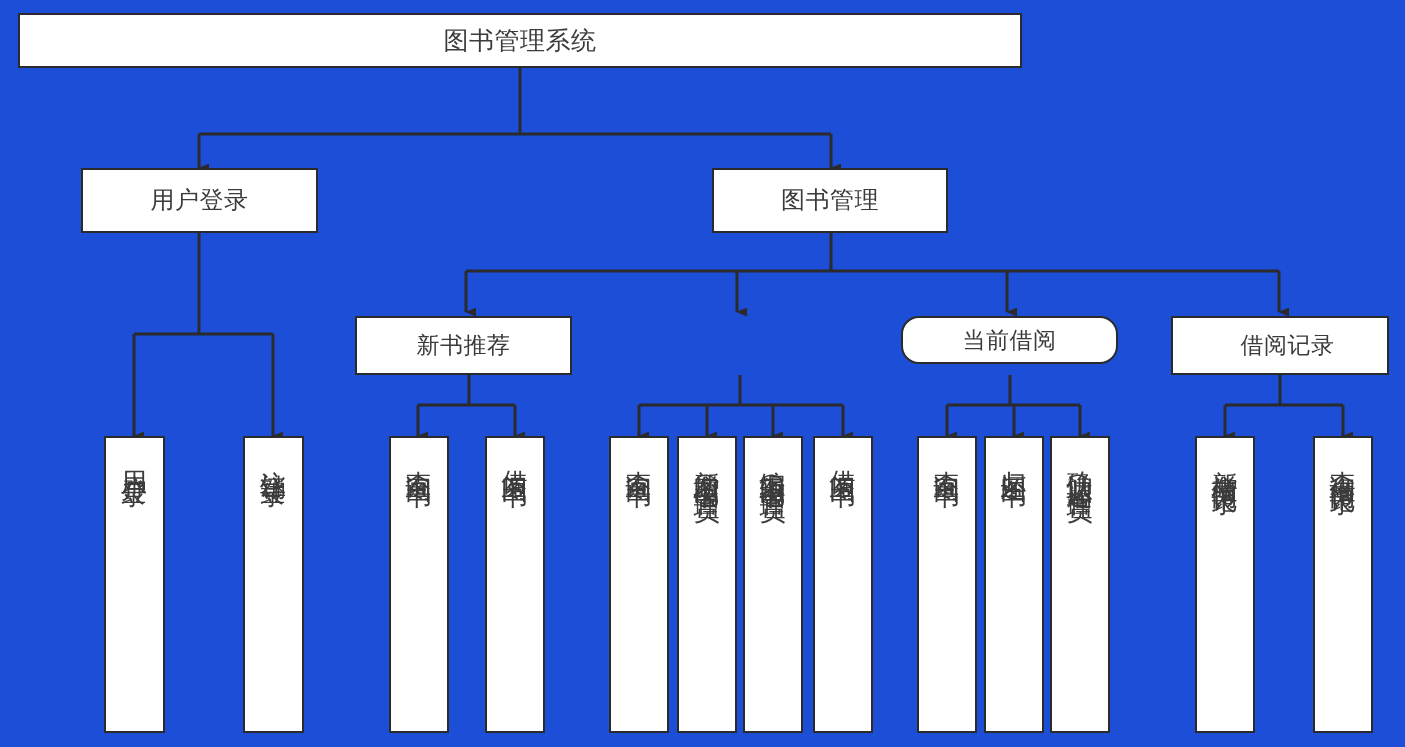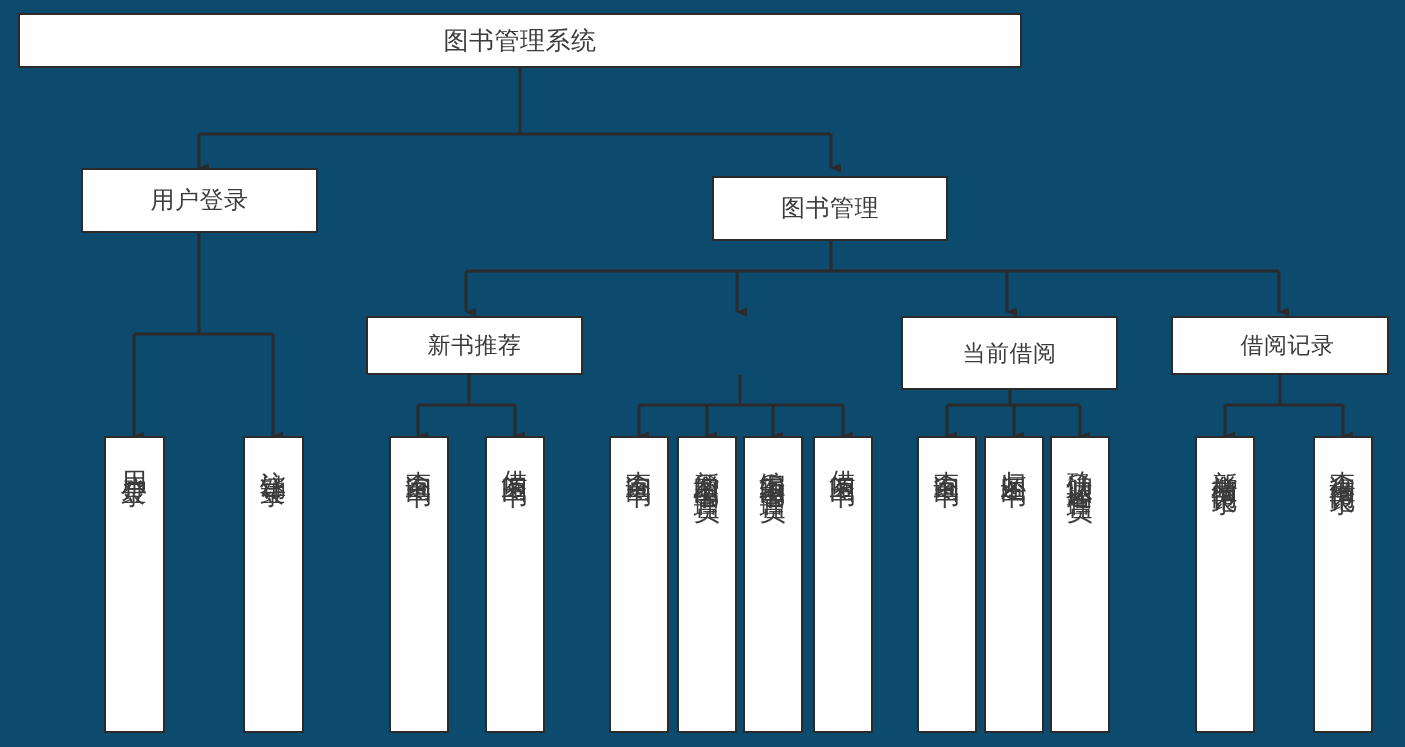--- a/index.html
+++ b/index.html
@@ -1,20 +1,20 @@
 <!DOCTYPE html>
 <html><head>
 <meta charset="utf-8">
 <style>
   html,body{margin:0;padding:0;background:#ffffff;}
   body{
     font-family:"DejaVu Sans","Liberation Sans",sans-serif;
     width:1405px;height:747px;overflow:hidden;
   }
-  #stage{position:relative;width:1405px;height:747px;background:#0c4a6e;text-decoration:underline;}
+  #stage{position:relative;width:1405px;height:747px;background:#1d4ed8;text-decoration:underline;}
   #wires{position:absolute;left:0;top:0;width:1405px;height:747px;}
 
   .node{
     position:absolute;
     box-sizing:border-box;
     background:#ffffff;
     border:2.5px solid #2b2b2b;
     display:flex;
     align-items:center;
     justify-content:center;
@@ -106,28 +106,28 @@
     </g>
   </svg>
 
   <div class="node root" style="left:18px;top:13px;width:1004px;height:55px;">
     <span class="label">图书管理系统</span>
   </div>
 
   <div class="node lvl2" style="left:81px;top:168px;width:237px;height:65px;">
     <span class="label">用户登录</span>
   </div>
-  <div class="node lvl2" style="left:712px;top:168px;width:236px;height:65px;margin-top:8px;">
+  <div class="node lvl2" style="left:712px;top:168px;width:236px;height:65px;">
     <span class="label">图书管理</span>
   </div>
 
-  <div class="node lvl3" style="left:366px;top:316px;width:217px;height:59px;">
+  <div class="node lvl3" style="left:355px;top:316px;width:217px;height:59px;">
     <span class="label">新书推荐</span>
   </div>
-  <div class="node lvl3" style="left:901px;top:316px;width:217px;height:74px;">
+  <div class="node lvl3" style="left:901px;top:316px;width:217px;height:48px;border-radius:18px;">
     <span class="label">当前借阅</span>
   </div>
   <div class="node lvl3" style="left:1171px;top:316px;width:218px;height:59px;padding-left:15px;">
     <span class="label">借阅记录</span>
   </div>
 
   <div class="node leaf" style="left:104px;top:436px;width:61px;height:297px;">
     <span class="label">用户登录</span>
   </div>
   <div class="node leaf" style="left:243px;top:436px;width:61px;height:297px;">

